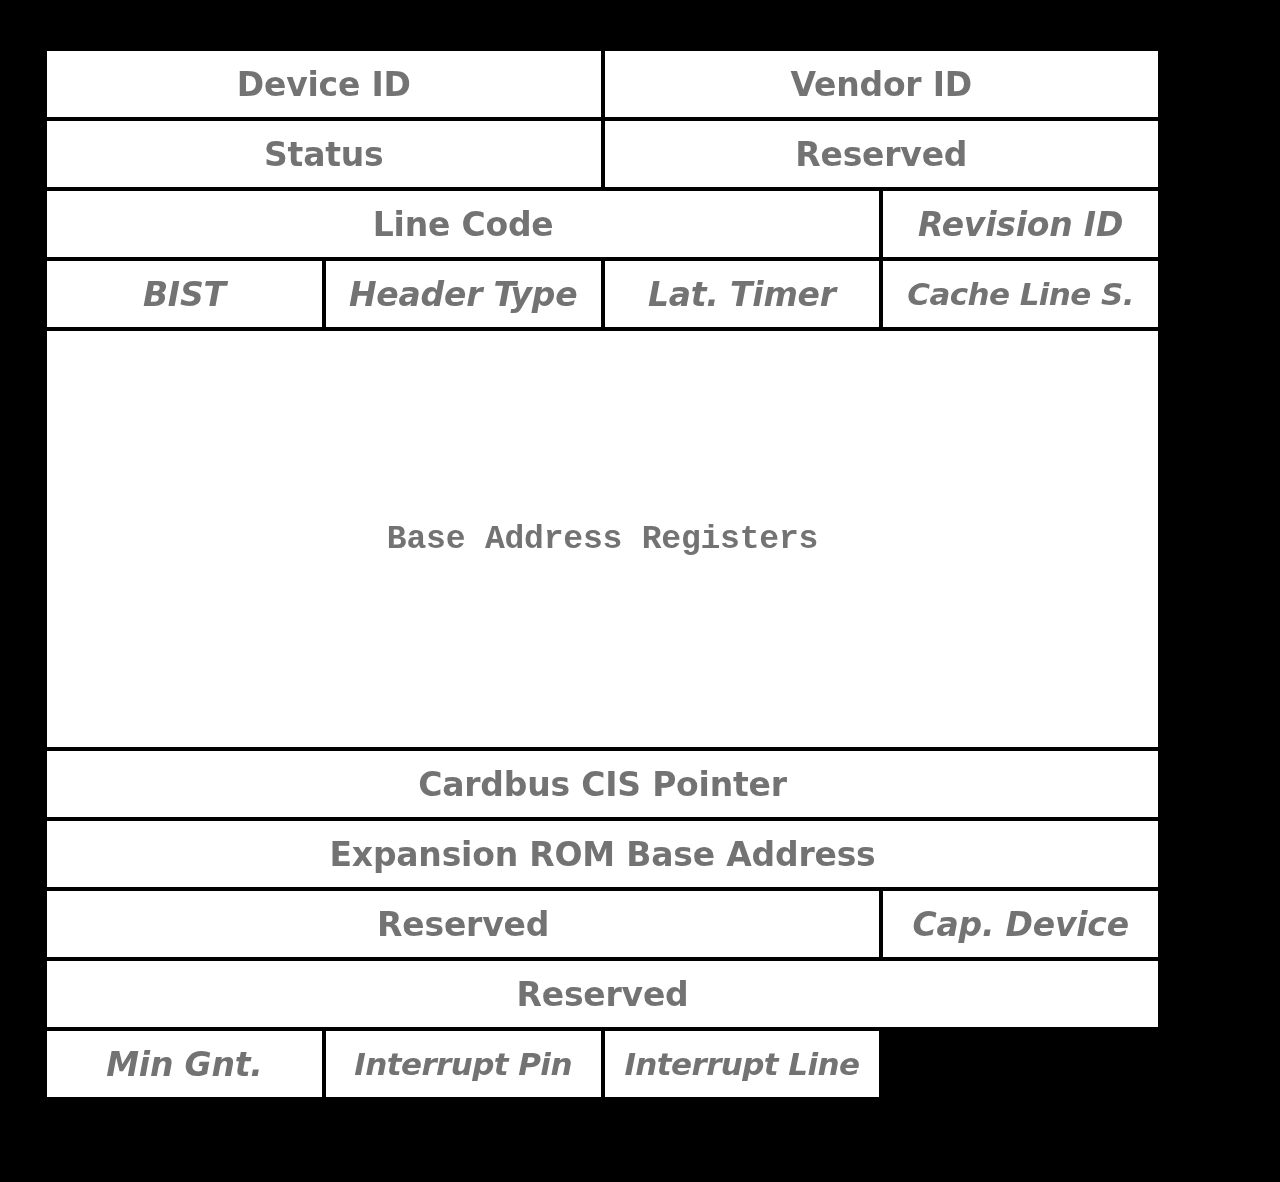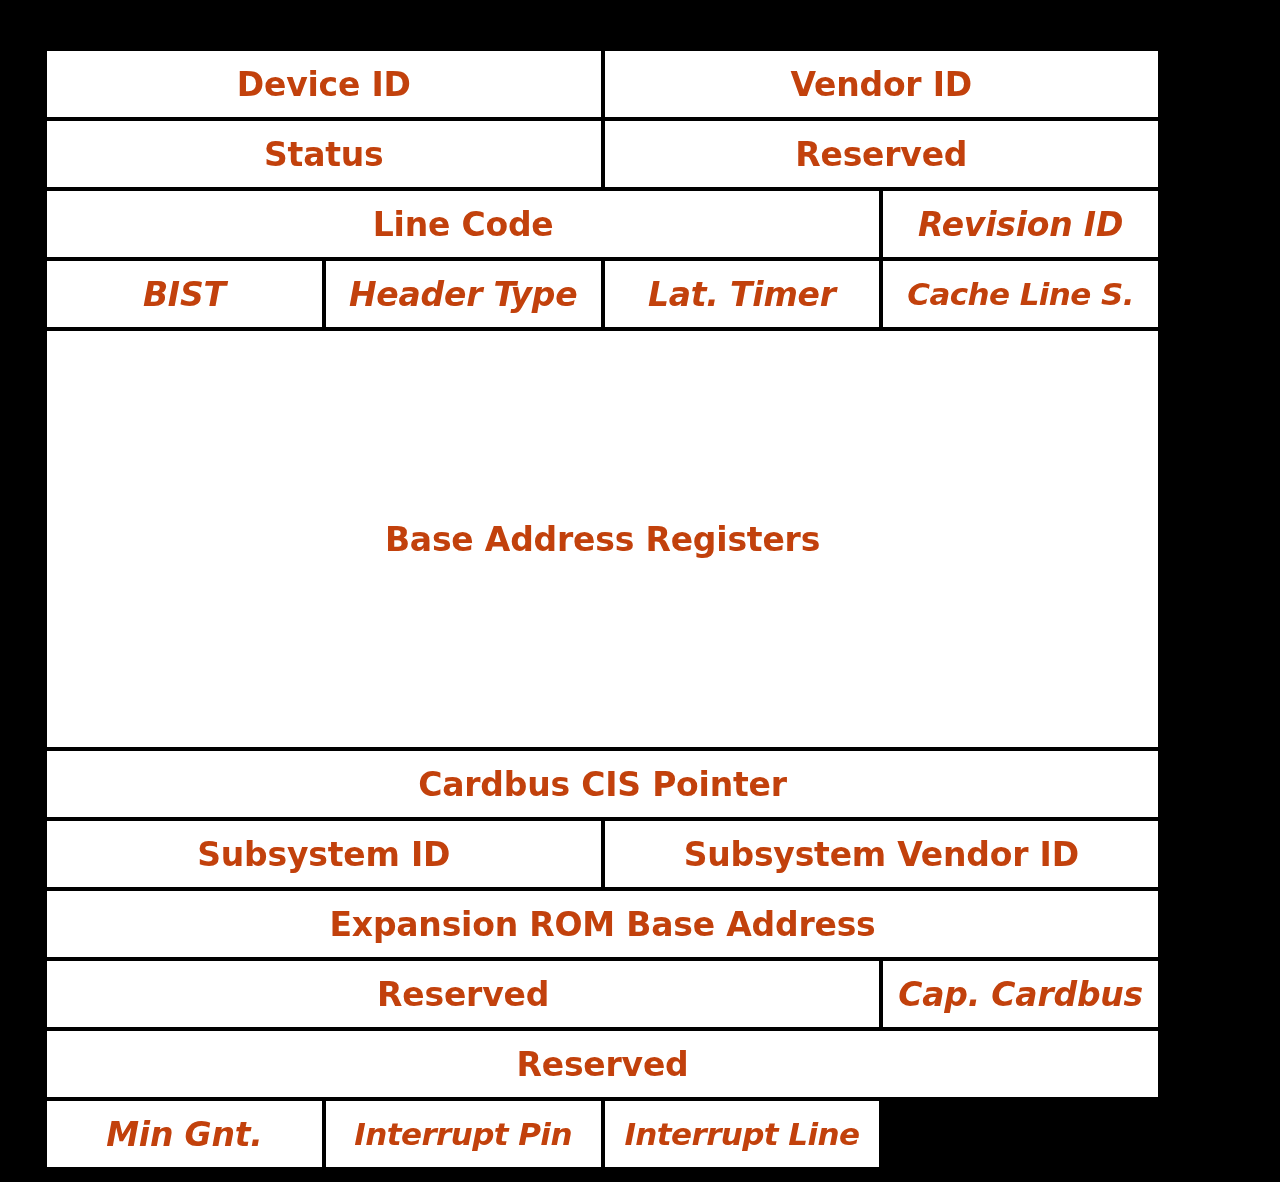--- a/index.html
+++ b/index.html
@@ -39,31 +39,32 @@
     flex-direction: row;
     width: 100%;
     height: 70px;
     flex: 0 0 70px;
     box-sizing: border-box;
   }
 
   .reg-row.bar-row {
     height: 420px;
     flex: 0 0 420px;
+    font-family: Liberation Mono, monospace;
   }
 
   .cell {
     background: #ffffff;
     border: 2px solid #000000;
     box-sizing: border-box;
     display: flex;
     align-items: center;
     justify-content: center;
     overflow: hidden;
-    color: #c2410c;
+    color: #737373;
     font-weight: bold;
     font-size: 33px;
     line-height: 1;
     letter-spacing: -0.2px;
     white-space: nowrap;
   }
 
   
   .w-1   { flex: 0 0 100%; }
   .w-2   { flex: 0 0 50%; }
@@ -111,32 +112,28 @@
     </div>
 
     <div class="reg-row bar-row">
       <div class="cell w-1 bar">Base Address Registers</div>
     </div>
 
     <div class="reg-row">
       <div class="cell w-1">Cardbus CIS Pointer</div>
     </div>
 
-    <div class="reg-row">
-      <div class="cell w-2">Subsystem ID</div>
-      <div class="cell w-2">Subsystem Vendor ID</div>
-    </div>
 
     <div class="reg-row">
       <div class="cell w-1">Expansion ROM Base Address</div>
     </div>
 
     <div class="reg-row">
       <div class="cell w-3q">Reserved</div>
-      <div class="cell w-1q">Cap. Cardbus</div>
+      <div class="cell w-1q">Cap. Device</div>
     </div>
 
     <div class="reg-row">
       <div class="cell w-1">Reserved</div>
     </div>
 
     <div class="reg-row">
       <div class="cell w-1q">Min Gnt.</div>
       <div class="cell w-1q tight">Interrupt Pin</div>
       <div class="cell w-1q tight">Interrupt Line</div>

